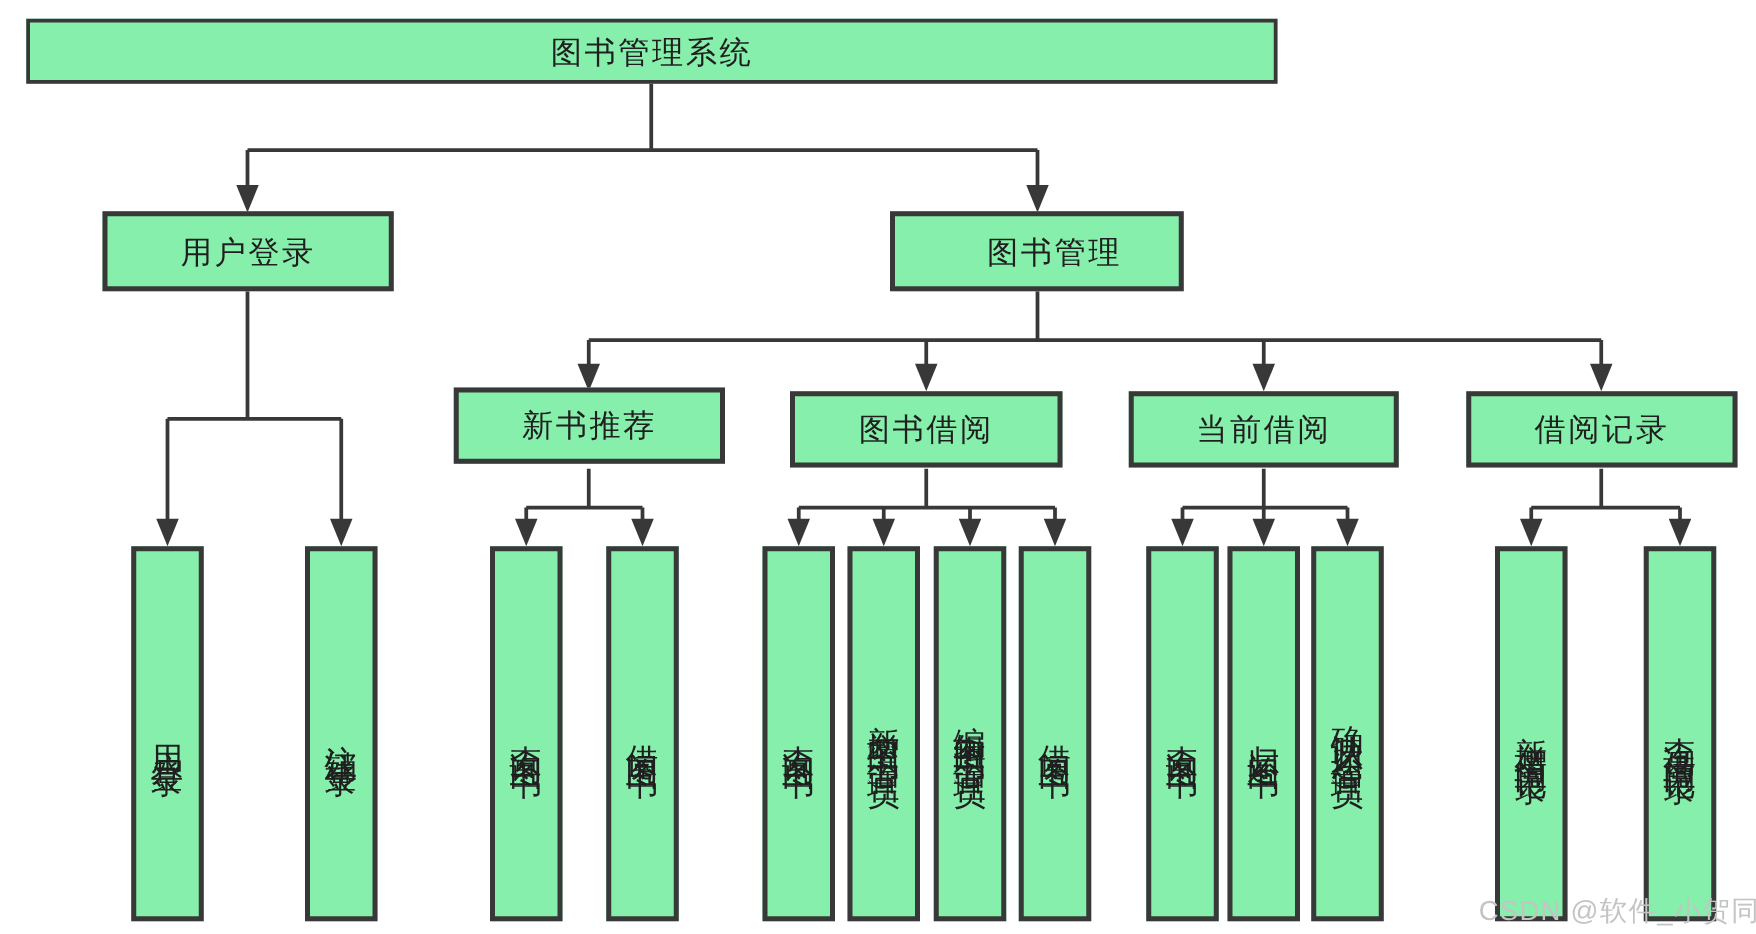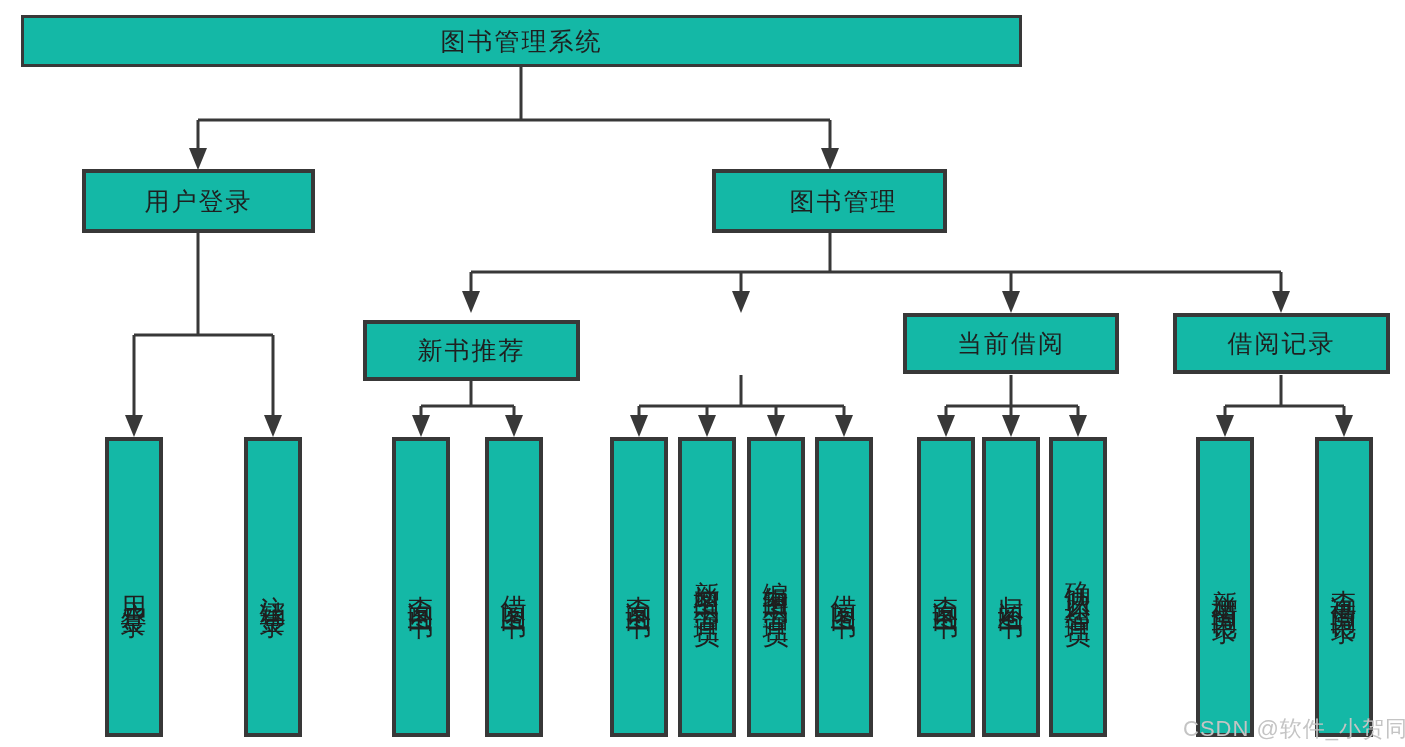--- a/index.html
+++ b/index.html
@@ -4,36 +4,36 @@
 <style>
   html,body{margin:0;padding:0;background:#ffffff;}
   body{
     width:1405px;height:747px;position:relative;overflow:hidden;
     font-family:"Liberation Sans","DejaVu Sans",sans-serif;
     color:#1f1f1f;
   }
   .stage{position:absolute;inset:0;width:1405px;height:747px;}
   svg.connectors{position:absolute;left:0;top:0;z-index:1;}
   .node{
-    position:absolute;background:#14b8a6;border:4px solid #383838;
+    position:absolute;background:#86efac;border:4px solid #383838;
     box-sizing:border-box;display:flex;align-items:center;justify-content:center;
     z-index:2;
   }
   .h-label{font-size:25px;letter-spacing:2px;white-space:nowrap;}
   .v-label{
     writing-mode:vertical-rl;text-orientation:mixed;
     font-size:26px;letter-spacing:6px;line-height:1;white-space:nowrap;
   }
   
   .box-root{left:21px;top:15px;width:1001px;height:52px;border-width:3px;}
   
   .box-l2a{left:82px;top:169px;width:233px;height:64px;}
   .box-l2b{left:712px;top:169px;width:235px;height:64px;padding-left:28px;}
   
-  .box-l3a{left:363px;top:320px;width:217px;height:61px;}
+  .box-l3a{left:363px;top:310px;width:217px;height:61px;}
   .box-l3b{left:632px;top:313px;width:218px;height:61px;}
   .box-l3c{left:903px;top:313px;width:216px;height:61px;}
   .box-l3d{left:1173px;top:313px;width:217px;height:61px;}
   
   .leaf{top:437px;width:58px;height:300px;}
   .lf1{left:105px;}  .lf2{left:244px;}
   .lf3{left:392px;}  .lf4{left:485px;}
   .lf5{left:610px;}  .lf6{left:678px;}
   .lf7{left:747px;}  .lf8{left:815px;}
   .lf9{left:917px;}  .lf10{left:982px;} .lf11{left:1049px;}
@@ -98,20 +98,23 @@
   <div class="node box-l2a">
     <span class="h-label">用户登录</span>
   </div>
   <div class="node box-l2b">
     <span class="h-label">图书管理</span>
   </div>
 
   <div class="node box-l3a">
     <span class="h-label">新书推荐</span>
   </div>
+  <div class="node box-l3b">
+    <span class="h-label">图书借阅</span>
+  </div>
   <div class="node box-l3c">
     <span class="h-label">当前借阅</span>
   </div>
   <div class="node box-l3d">
     <span class="h-label">借阅记录</span>
   </div>
 
   <div class="node leaf lf1">
     <span class="v-label">用户登录</span>
   </div>

